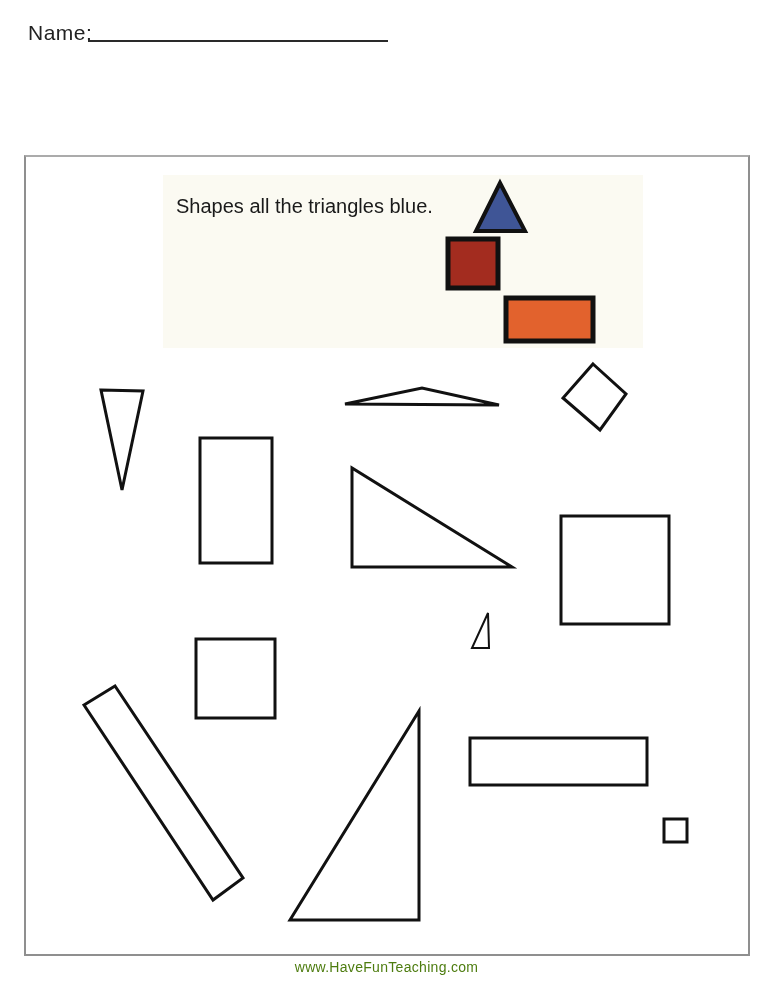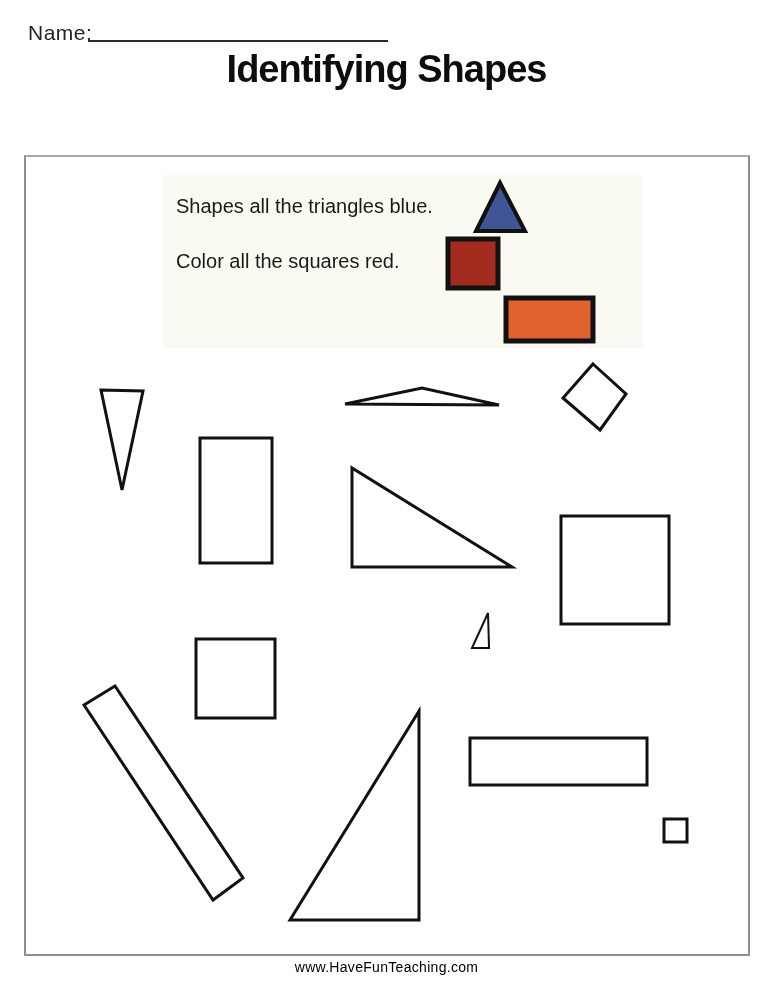--- a/index.html
+++ b/index.html
@@ -63,39 +63,37 @@
     position: absolute;
     left: 0; top: 0;
     width: 773px; height: 1000px;
   }
   .footer {
     position: absolute;
     left: 0; top: 959px;
     width: 100%;
     text-align: center;
     font-size: 14px;
-    color: #000000;
+    color: #4d7c0f;
     letter-spacing: 0.3px;
   }
 </style>
 </head>
 <body>
 
 <div class="page">
 
   <span class="name-label">Name:</span>
   <div class="name-line"></div>
 
-  <div class="title">Identifying Shapes</div>
 
   <div class="worksheet-box"></div>
   <div class="instructions-bg"></div>
 
   <div class="instruction i1">Shapes all the triangles blue.</div>
-  <div class="instruction i2">Color all the squares red.</div>
 
   <svg class="shapes-canvas" viewBox="0 0 773 1000" xmlns="http://www.w3.org/2000/svg">
       <polygon points="500,183 476,231 525,231" fill="#3F5596" stroke="#111111" stroke-width="4" stroke-linejoin="miter"></polygon>
       <rect x="448" y="239" width="50" height="49" fill="#A32C1F" stroke="#111111" stroke-width="5" stroke-linejoin="miter"></rect>
       <rect x="506" y="298" width="87" height="43" fill="#E2622D" stroke="#111111" stroke-width="5" stroke-linejoin="miter"></rect>
       <polygon points="101,390 143,391 122,490" fill="#FFFFFF" stroke="#111111" stroke-width="3" stroke-linejoin="miter"></polygon>
       <rect x="200" y="438" width="72" height="125" fill="#FFFFFF" stroke="#111111" stroke-width="3" stroke-linejoin="miter"></rect>
       <polygon points="345,404 422,388 499,405" fill="#FFFFFF" stroke="#111111" stroke-width="3" stroke-linejoin="miter"></polygon>
       <polygon points="593,364 626,394 600,430 563,398" fill="#FFFFFF" stroke="#111111" stroke-width="3" stroke-linejoin="miter"></polygon>
       <polygon points="352,468 352,567 512,567" fill="#FFFFFF" stroke="#111111" stroke-width="3" stroke-linejoin="miter"></polygon>

